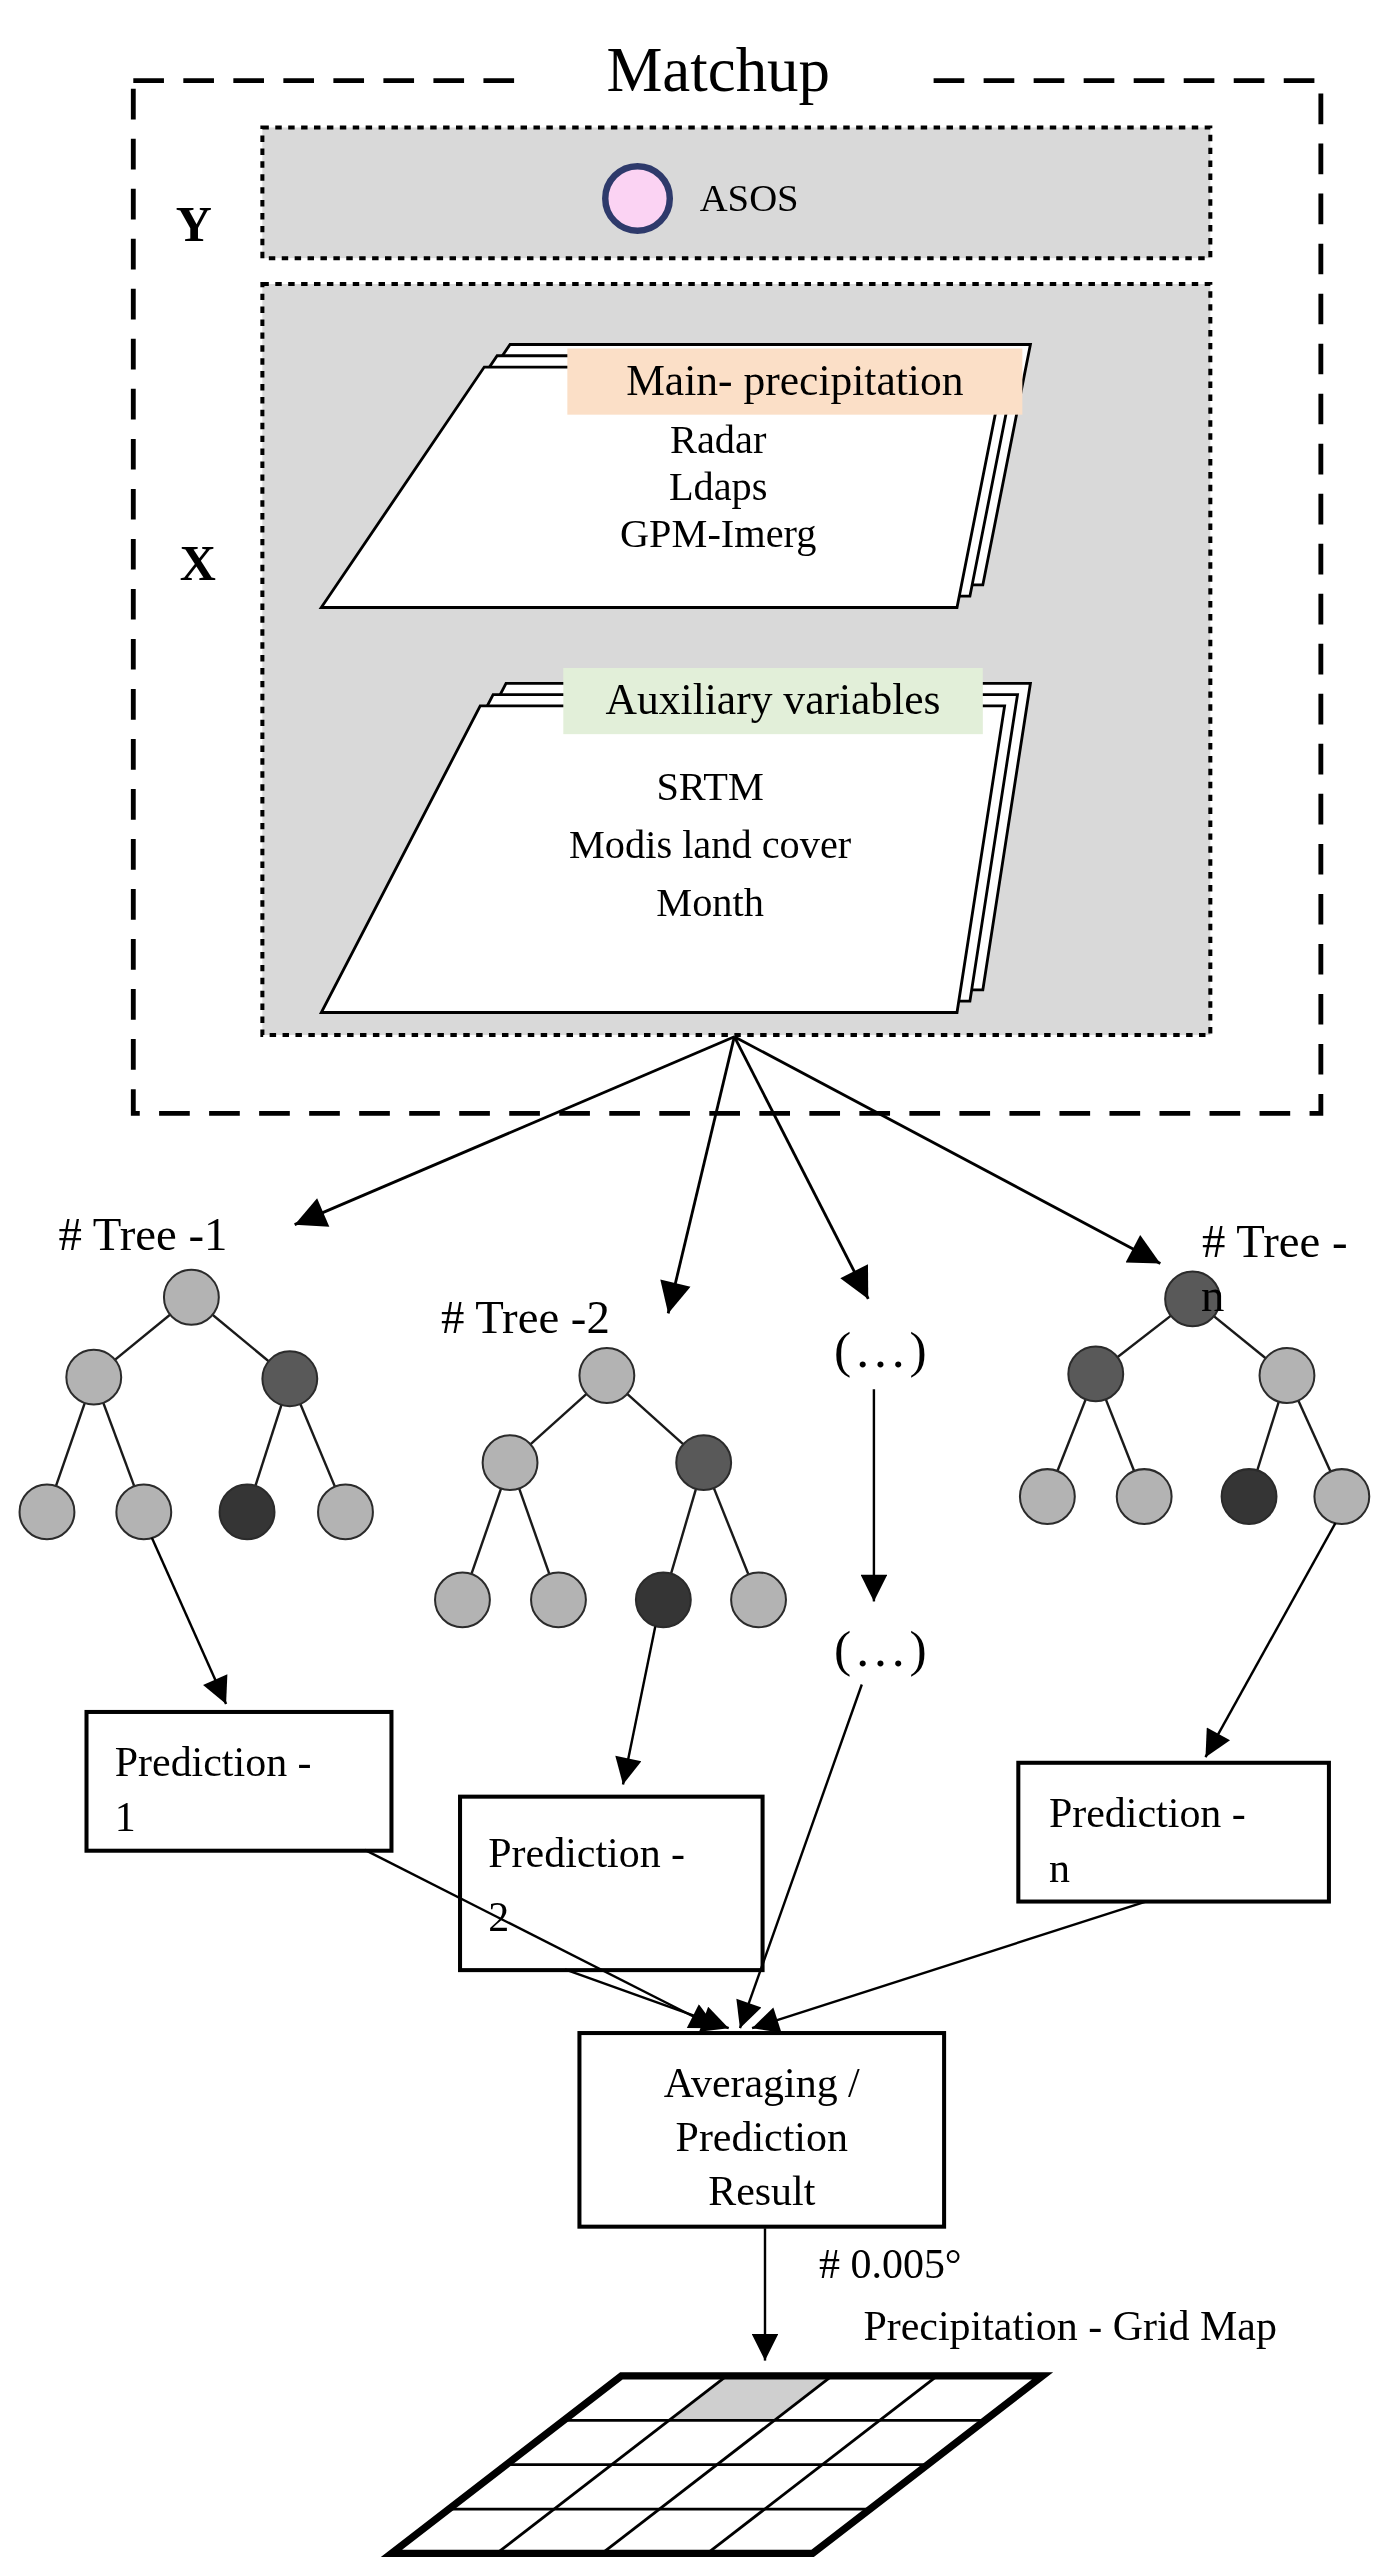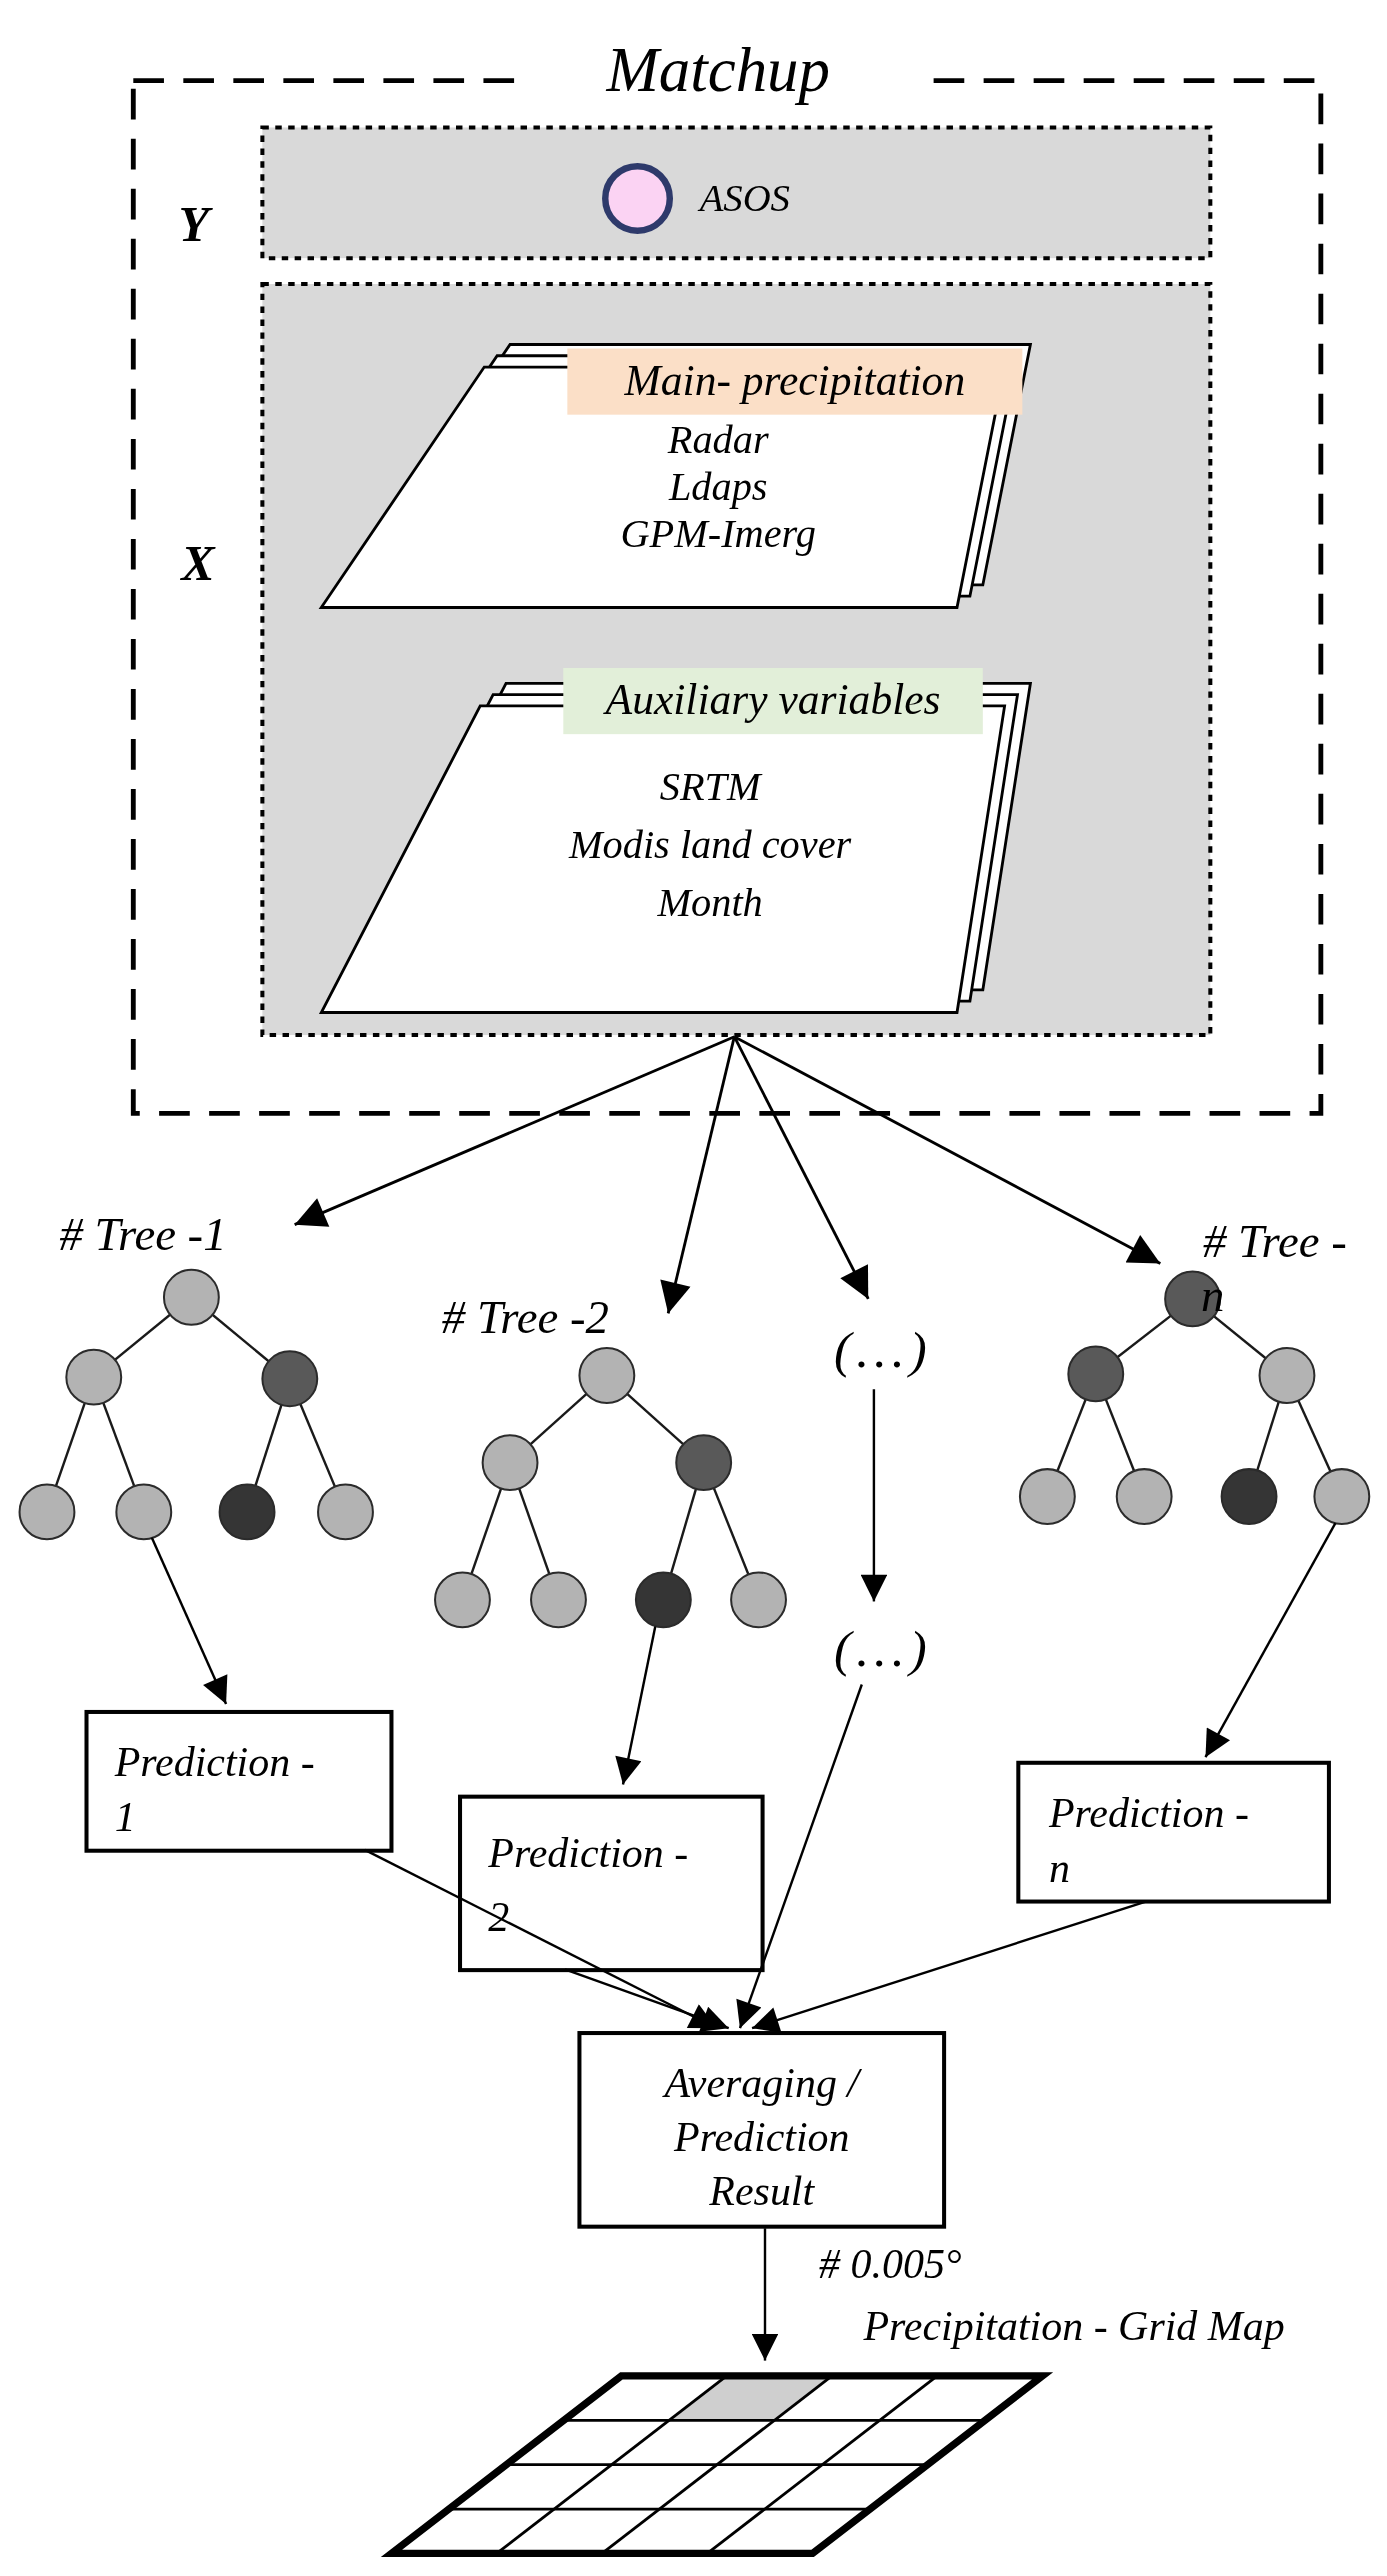--- a/index.html
+++ b/index.html
@@ -1,16 +1,16 @@
 <!DOCTYPE html>
 <html style="font-size:13px"><head>
 <meta charset="utf-8">
 <style>
   html, body { margin: 0; padding: 0; background: #ffffff; }
-  .page { width: 1388px; height: 2576px; position: relative; background: #ffffff; font-style: italic; }
+  .page { width: 1388px; height: 2576px; position: relative; background: #ffffff; }
   svg { display: block; }
   svg text {
     font-family: "Liberation Serif", "DejaVu Serif", serif;
     fill: #000000;
   }
   .node { stroke: #2b2b2b; stroke-width: 2.5; }
   .edge { stroke: #1a1a1a; stroke-width: 3; fill: none; }
   .arrow { stroke: #000000; stroke-width: 3; fill: none; }
   .fan-arrow { stroke: #000000; stroke-width: 3.5; fill: none; }
   .box { fill: #ffffff; stroke: #000000; stroke-width: 5; }

